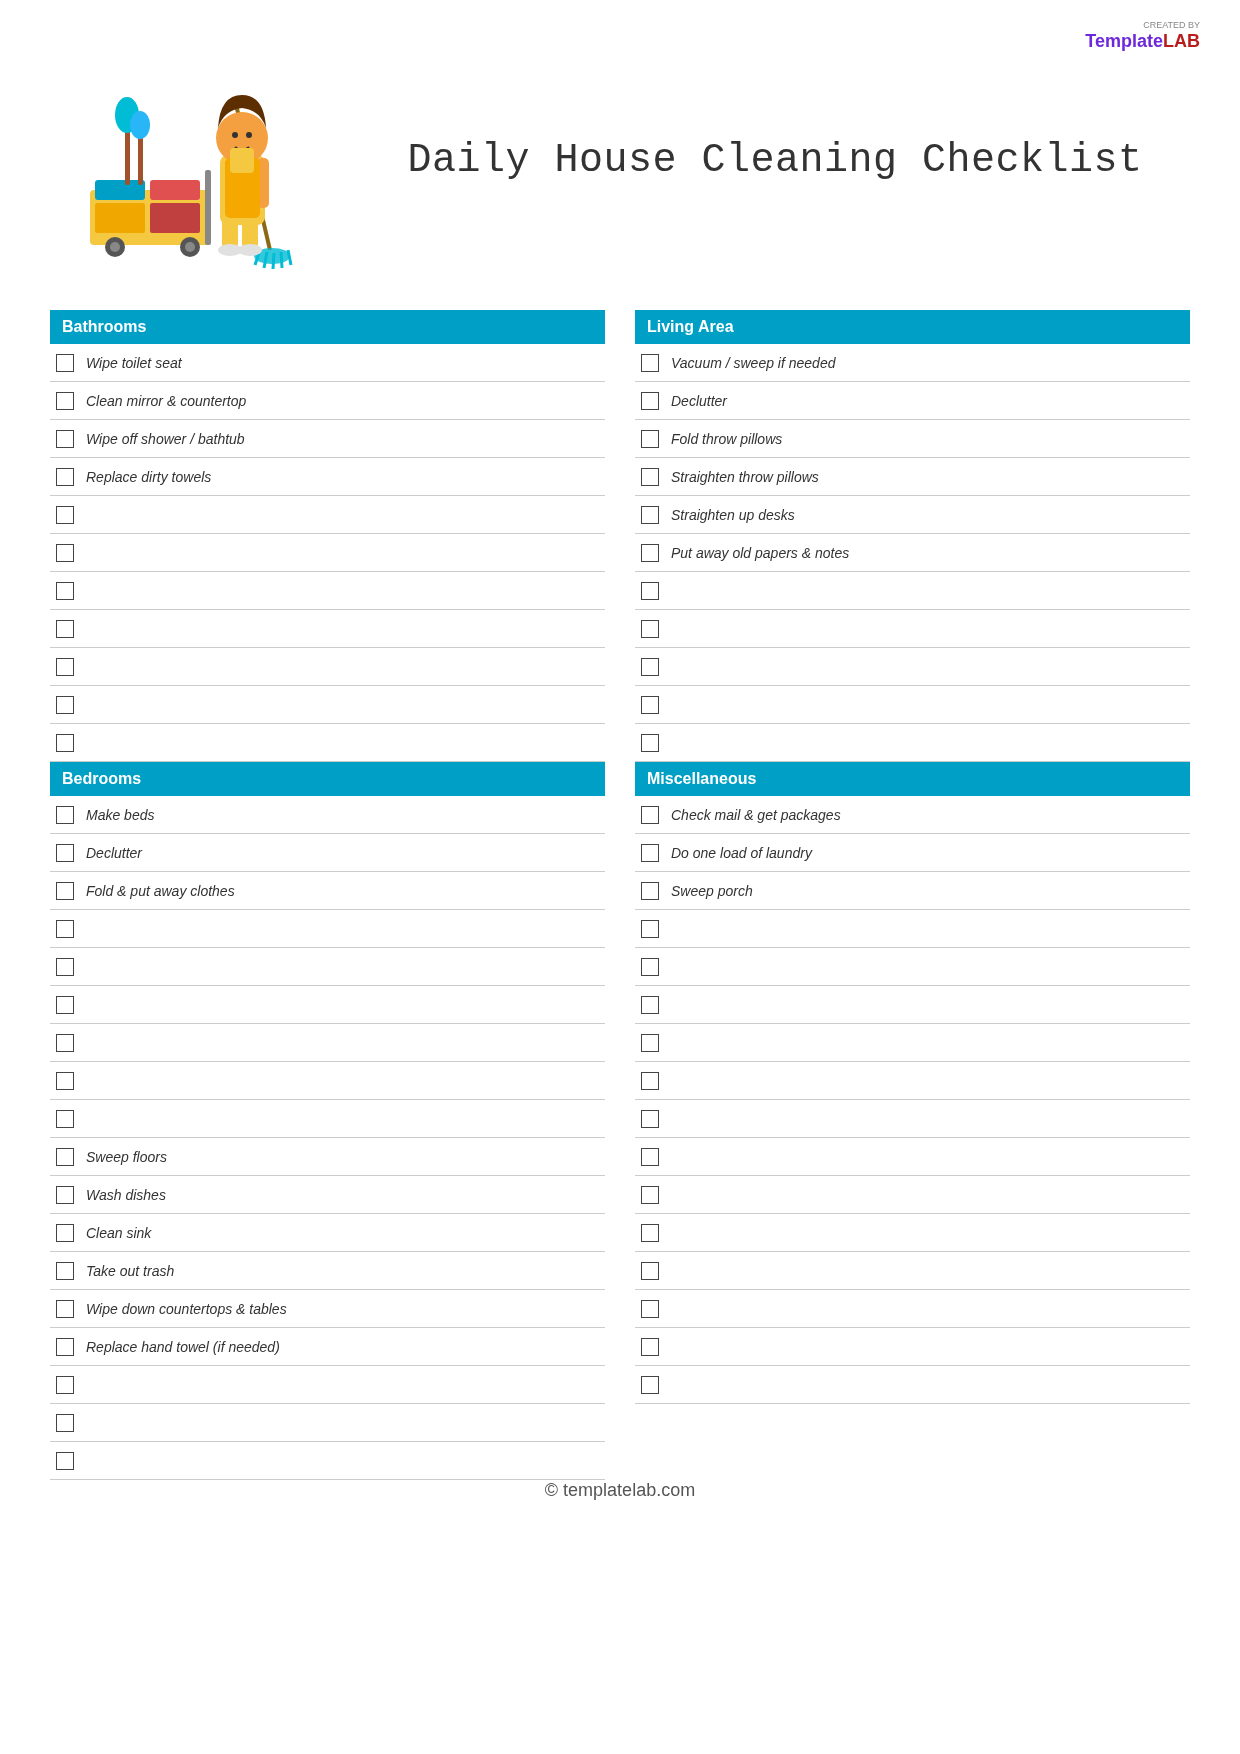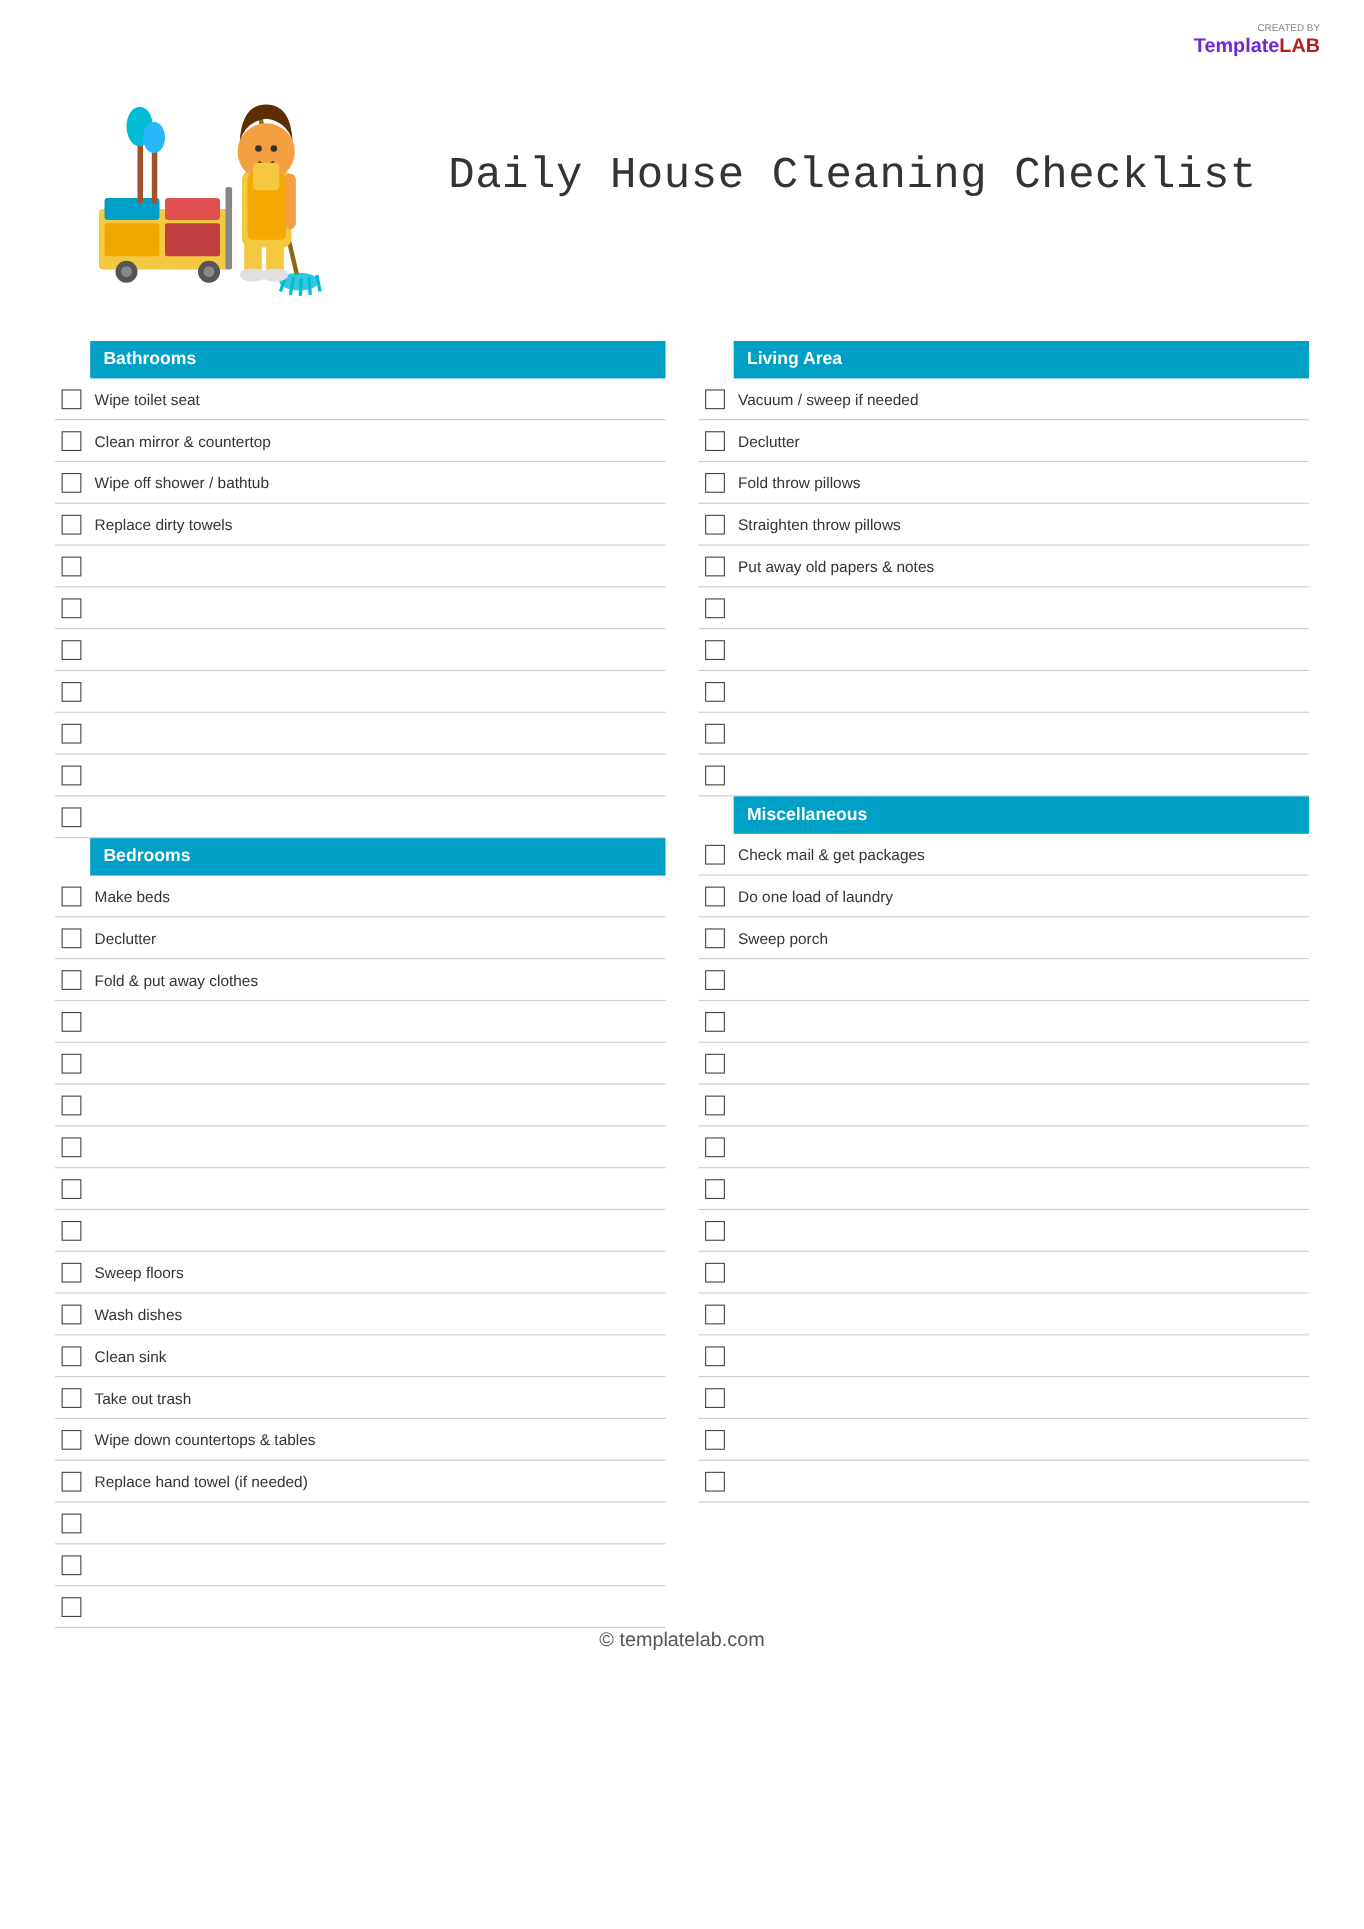--- a/index.html
+++ b/index.html
@@ -79,21 +79,20 @@
       margin-bottom: 0;
     }
 
     .section-header {
       background-color: #00a0c6;
       color: #fff;
       font-weight: bold;
       font-size: 16px;
       padding: 8px 12px;
       margin-bottom: 0;
-      margin-left: 32px;
     }
 
     .checklist-item {
       display: flex;
       align-items: center;
       border-bottom: 1px solid #ccc;
       padding: 7px 6px;
       min-height: 38px;
     }
 
@@ -102,20 +101,21 @@
       height: 18px;
       border: 1.5px solid #444;
       flex-shrink: 0;
       margin-right: 12px;
       background: #fff;
     }
 
     .item-text {
       font-size: 14px;
       color: #333;
+      font-style: italic;
     }
 
     .footer {
       text-align: center;
       font-size: 18px;
       color: #555;
     }
   </style>
 </head>
 <body>
@@ -328,20 +328,24 @@
         <div class="checklist-item">
           <div class="checkbox"></div>
           <span class="item-text">Fold throw pillows</span>
         </div>
         <div class="checklist-item">
           <div class="checkbox"></div>
           <span class="item-text">Straighten throw pillows</span>
         </div>
         <div class="checklist-item">
           <div class="checkbox"></div>
+          <span class="item-text">Straighten up desks</span>
+        </div>
+        <div class="checklist-item">
+          <div class="checkbox"></div>
           <span class="item-text">Put away old papers &amp; notes</span>
         </div>
         <div class="checklist-item">
           <div class="checkbox"></div>
           <span class="item-text"></span>
         </div>
         <div class="checklist-item">
           <div class="checkbox"></div>
           <span class="item-text"></span>
         </div>

